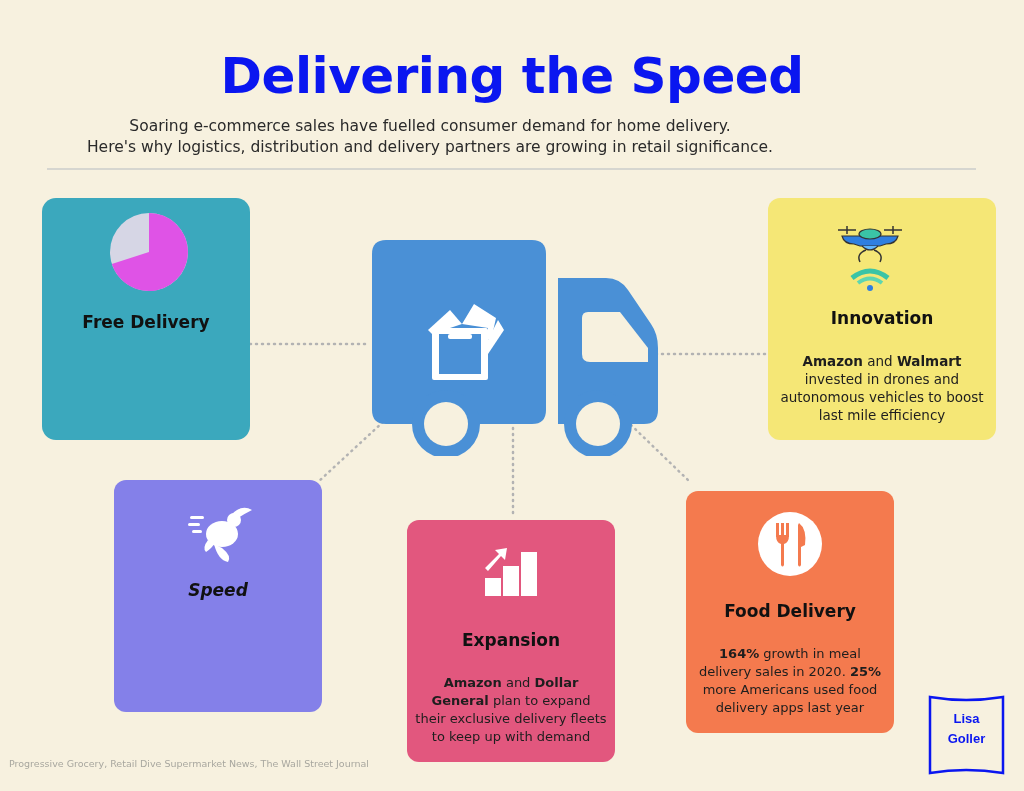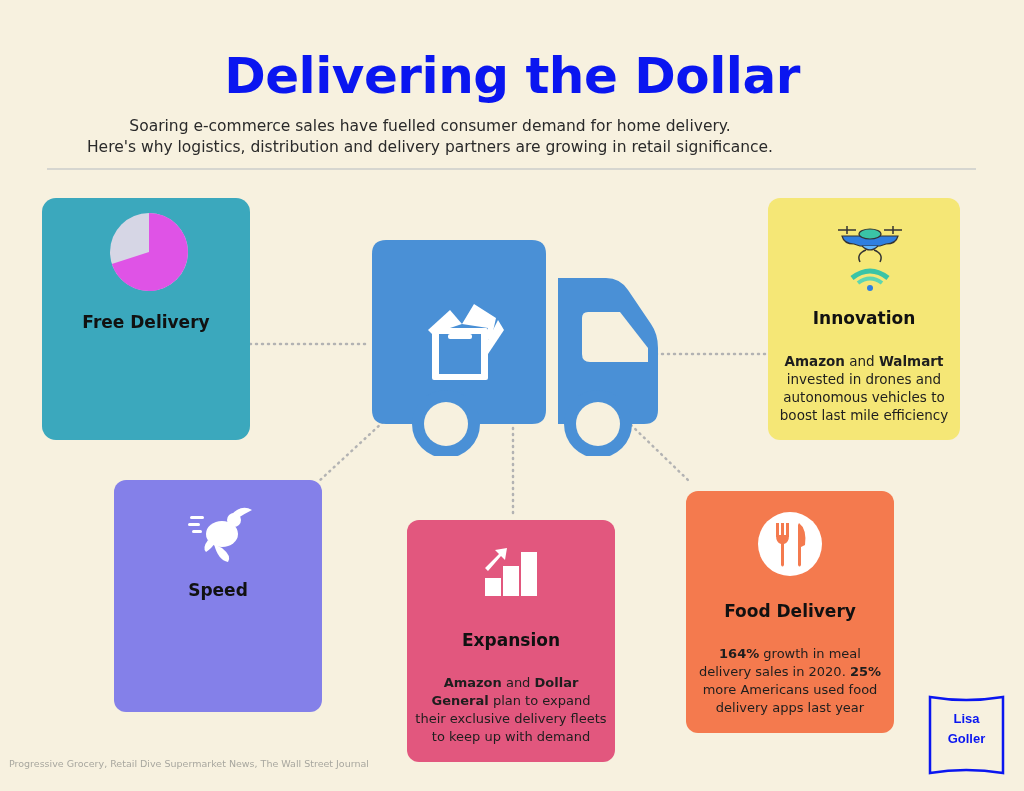--- a/index.html
+++ b/index.html
@@ -48,21 +48,21 @@
   }
   .logo-text {
     position: absolute; left: 0; top: 14px; width: 77px; text-align: center;
     color: #0a16f0; font-size: 13px; line-height: 20px; font-weight: bold;
     font-family: "Liberation Sans", sans-serif;
   }
 </style>
 </head>
 <body>
 
-<div class="title">Delivering the Dollar</div>
+<div class="title">Delivering the Speed</div>
 <div class="subtitle">
   <div>Soaring e-commerce sales have fuelled consumer demand for home delivery.</div>
   <div>Here's why logistics, distribution and delivery partners are growing in retail significance.</div>
 </div>
 <div class="rule"></div>
 
 <svg class="dots" viewBox="0 0 1024 791">
   <g stroke="#b3b3b3" stroke-width="2.5" stroke-dasharray="1 5" stroke-linecap="round" fill="none">
     <line x1="250" y1="344" x2="366" y2="344"></line>
     <line x1="656" y1="354" x2="768" y2="354"></line>
@@ -91,21 +91,21 @@
 </svg>
 
 <div class="card" style="left:42px;top:198px;width:208px;height:242px;background:#3ba8bd;border-radius:14px;">
   <svg class="icon" style="left:67px;top:14px;" width="80" height="80" viewBox="0 0 80 80">
     <circle cx="40" cy="40" r="39" fill="#d6d6e5"></circle>
     <path d="M40 40 L40 1 A39 39 0 1 1 2.8 52 Z" fill="#df53e6"></path>
   </svg>
   <h2 style="top:114px;">Free Delivery</h2>
 </div>
 
-<div class="card" style="left:768px;top:198px;width:192px;height:242px;background:#f5e776;">
+<div class="card" style="left:768px;top:198px;width:228px;height:242px;background:#f5e776;">
   <svg class="icon" style="left:66px;top:22px;" width="72" height="72" viewBox="0 0 72 72">
     <g stroke="#333" stroke-width="1.5" fill="none">
       <line x1="4" y1="10" x2="22" y2="10"></line>
         <line x1="13" y1="6" x2="13" y2="14"></line>
       <line x1="50" y1="10" x2="68" y2="10"></line>
         <line x1="59" y1="6" x2="59" y2="14"></line>
     </g>
     <path d="M8 16 H64 Q62 24 52 24 L46 26 H26 L20 24 Q10 24 8 16 Z" fill="#2f7fe0" stroke="#333" stroke-width="1.2"></path>
     <ellipse cx="36" cy="14" rx="11" ry="5" fill="#3ac4a6" stroke="#333" stroke-width="1.2"></ellipse>
     <path d="M28 26 Q36 34 44 26" fill="#5fb6ff" stroke="#333" stroke-width="1.2"></path>
@@ -126,21 +126,21 @@
       <rect x="2" y="12" width="14" height="3" rx="1.5"></rect>
       <rect x="0" y="19" width="12" height="3" rx="1.5"></rect>
       <rect x="4" y="26" width="10" height="3" rx="1.5"></rect>
       <ellipse cx="34" cy="30" rx="16" ry="13"></ellipse>
       <circle cx="46" cy="16" r="7"></circle>
       <path d="M44 10 Q54 0 64 6 Q56 10 50 14 Z"></path>
       <path d="M26 40 Q30 56 40 58 Q44 52 34 44 Z"></path>
       <path d="M20 36 Q14 44 18 48 Q24 44 26 40 Z"></path>
     </g>
   </svg>
-  <h2 style="top:100px;">Speed</h2>
+  <h2 style="top:100px;font-style:italic;">Speed</h2>
 </div>
 
 <div class="card" style="left:407px;top:520px;width:208px;height:242px;background:#e2577e;">
   <svg class="icon" style="left:76px;top:24px;" width="58" height="58" viewBox="0 0 58 58">
     <g fill="#ffffff">
       <rect x="2" y="34" width="16" height="18"></rect>
       <rect x="20" y="22" width="16" height="30"></rect>
       <rect x="38" y="8" width="16" height="44"></rect>
       <path d="M2 24 L16 10 L12 6 L24 4 L22 16 L18 12 L5 27 Z"></path>
     </g>

